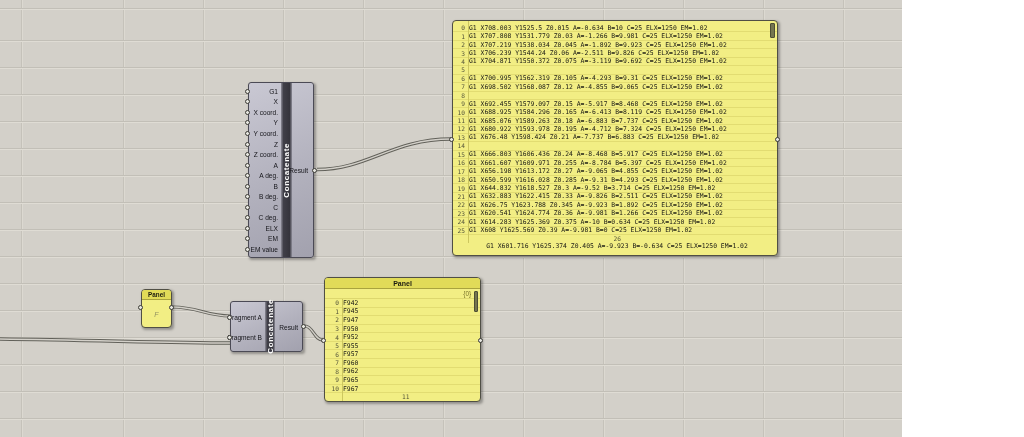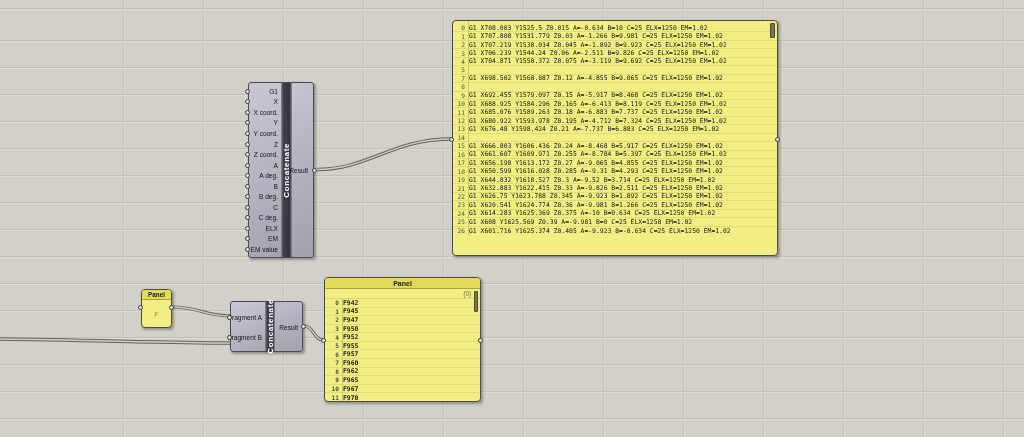--- a/index.html
+++ b/index.html
@@ -1,18 +1,18 @@
 <!DOCTYPE html>
 <html><head>
 <meta charset="utf-8">
 <style>
   html,body{margin:0;padding:0;}
   body{width:1024px;height:437px;overflow:hidden;font-family:"Liberation Sans",sans-serif;}
   .canvas{
-    position:relative;width:1024px;height:437px;
+    position:relative;width:902px;height:437px;
     background-color:#d3d0c9;
     background-image:
       repeating-linear-gradient(to bottom, transparent 0px, transparent 25px, #c2bfb7 25px, #c2bfb7 26px, #dfdcd4 26px, #dfdcd4 27px),
       repeating-linear-gradient(to right, transparent 0px, transparent 78px, #c5c2ba 78px, #c5c2ba 79px, #dcd9d1 79px, #dcd9d1 80px);
     background-position:0 15px, 45px 0;
   }
   svg.wires{position:absolute;left:0;top:0;width:1024px;height:437px;}
 
   
   .gh-comp{
@@ -54,21 +54,21 @@
     font-size:7px;font-weight:bold;color:#1a1a10;
   }
   .gh-panel .pathrow{
     height:9px;border-bottom:1px solid #ddd76e;
     display:flex;align-items:center;justify-content:flex-end;
     font-size:6.3px;color:#78722a;padding-right:9px;
   }
   .rows{position:relative;}
   .vsep{position:absolute;top:0;bottom:0;width:1px;background:#cdc75f;}
   .prow{display:flex;align-items:center;border-bottom:1px solid #e2dc72;box-sizing:border-box;}
-  .prow:last-child{border-bottom:none;}
+  .prow:last-child{border-bottom:none;flex-direction:column;}
   .prow .idx{
     text-align:right;color:#55553a;font-size:6.2px;
     font-family:"DejaVu Sans Mono",monospace;flex:none;
   }
   .prow .txt{
     color:#191914;font-size:6.4px;white-space:nowrap;
     font-family:"DejaVu Sans Mono",monospace;padding-left:4px;
   }
   .scrollthumb{
     position:absolute;background:#75754f;border:1px solid #4e4e34;
@@ -97,21 +97,21 @@
   #value-panel .titlebar{height:9px;font-size:6.3px;}
   #value-panel .small-body{height:28px;}
 
   #concat-frag{left:230px;top:301px;width:73px;height:51px;}
   #concat-frag .bar{left:34px;width:10px;}
   #concat-frag .in-col{width:34px;padding-top:6px;}
   #concat-frag .in-row{height:19.5px;}
   #concat-frag .out-lbl{right:4px;top:22px;}
 
   #frag-panel{left:324px;top:277px;width:157px;height:125px;}
-  #frag-panel .prow{height:8.58px;font-weight:bold;}
+  #frag-panel .prow{height:8.58px;}
   #frag-panel .prow .idx{width:14px;}
   #frag-panel .vsep{left:17px;}
   #frag-panel .scrollthumb{right:2px;top:13px;width:4px;height:21px;}
 </style>
 </head>
 <body>
 
 <div class="canvas">
 
   <svg class="wires">
@@ -227,20 +227,24 @@
           <span class="txt">G1 X706.239 Y1544.24 Z0.06 A=-2.511 B=9.826 C=25 ELX=1250 EM=1.02</span>
         </div>
         <div class="prow">
           <span class="idx">4</span>
           <span class="txt">G1 X704.871 Y1550.372 Z0.075 A=-3.119 B=9.692 C=25 ELX=1250 EM=1.02</span>
         </div>
         <div class="prow">
           <span class="idx">5</span>
         </div>
         <div class="prow">
+          <span class="idx">6</span>
+          <span class="txt">G1 X700.995 Y1562.319 Z0.105 A=-4.293 B=9.31 C=25 ELX=1250 EM=1.02</span>
+        </div>
+        <div class="prow">
           <span class="idx">7</span>
           <span class="txt">G1 X698.502 Y1568.087 Z0.12 A=-4.855 B=9.065 C=25 ELX=1250 EM=1.02</span>
         </div>
         <div class="prow">
           <span class="idx">8</span>
         </div>
         <div class="prow">
           <span class="idx">9</span>
           <span class="txt">G1 X692.455 Y1579.097 Z0.15 A=-5.917 B=8.468 C=25 ELX=1250 EM=1.02</span>
         </div>

